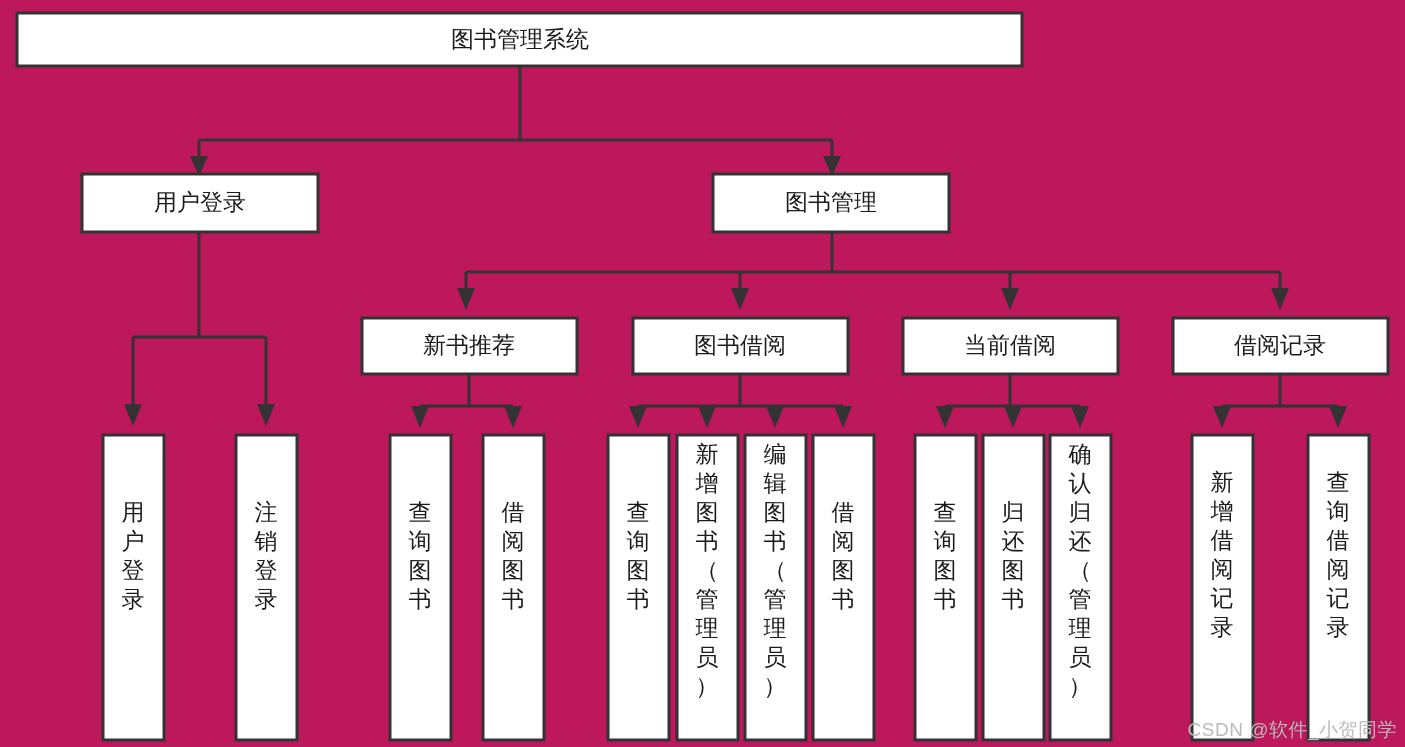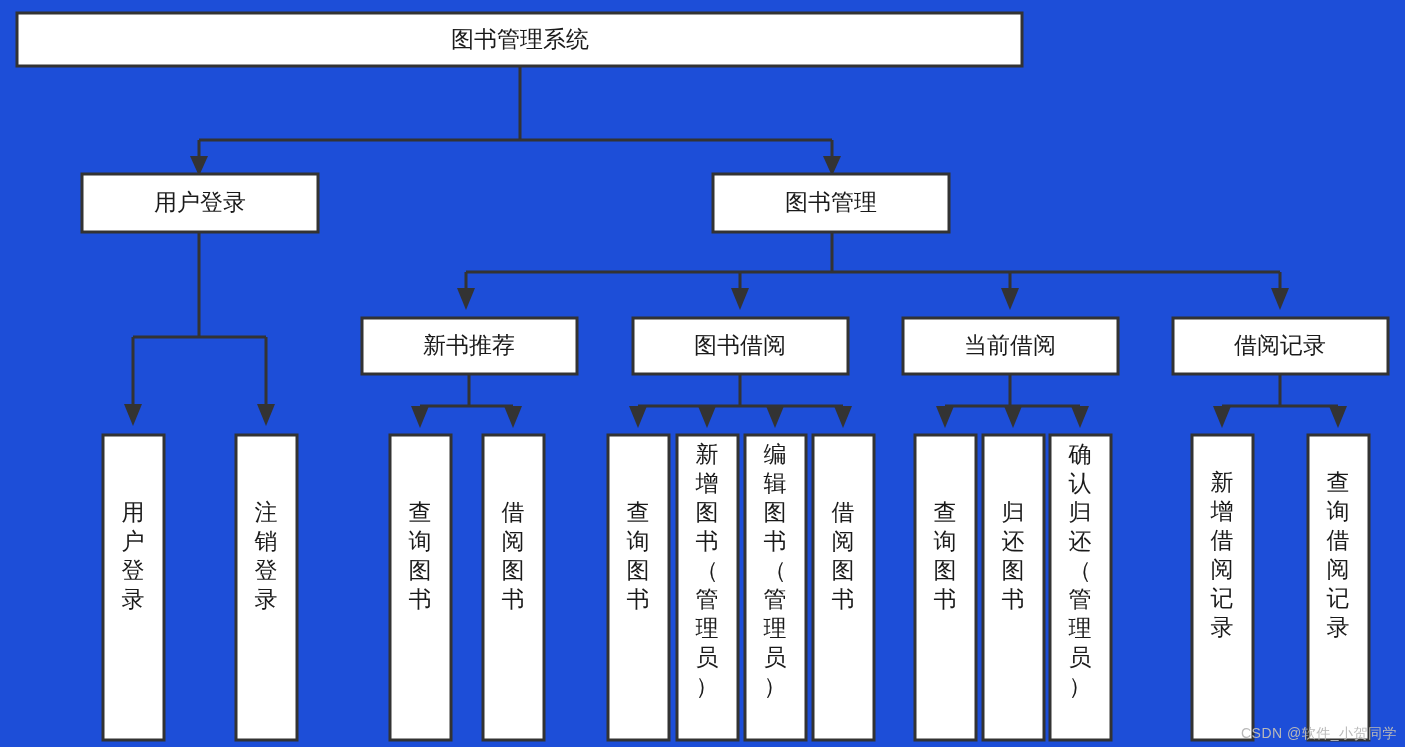--- a/index.html
+++ b/index.html
@@ -8,21 +8,21 @@
     padding: 0;
     background: #ffffff;
   }
   body {
     font-family: "Liberation Sans", "DejaVu Sans", sans-serif;
   }
   #diagram-root {
     position: relative;
     width: 1405px;
     height: 747px;
-    background: #1d4ed8;
+    background: #be185d;
     overflow: hidden;
   }
   svg#flow-svg {
     position: absolute;
     left: 0;
     top: 0;
     width: 1405px;
     height: 747px;
     display: block;
   }
@@ -52,21 +52,21 @@
     font-family: "Liberation Sans", "DejaVu Sans", sans-serif;
     font-size: 23px;
     fill: #1a1a1a;
     text-anchor: middle;
   }
   .watermark {
     position: absolute;
     right: 8px;
     bottom: 4px;
     font-family: "Liberation Sans", "DejaVu Sans", sans-serif;
-    font-size: 14px;
+    font-size: 19px;
     color: #b9b9b9;
     white-space: nowrap;
     letter-spacing: 0.5px;
     user-select: none;
     margin-left: 16px;
   }
 </style>
 </head>
 <body>
 

